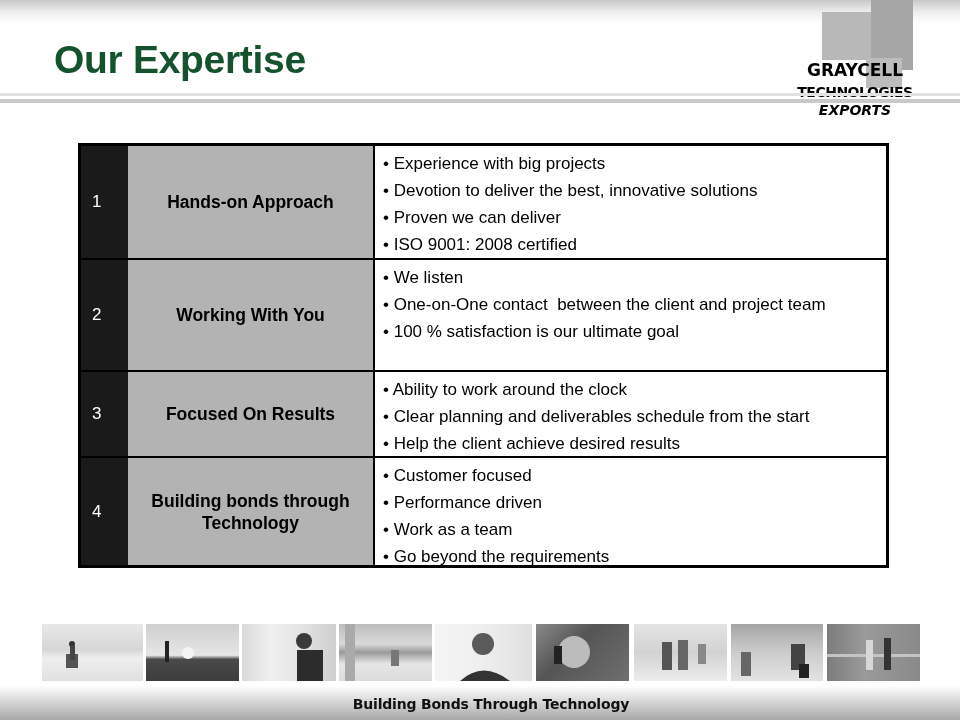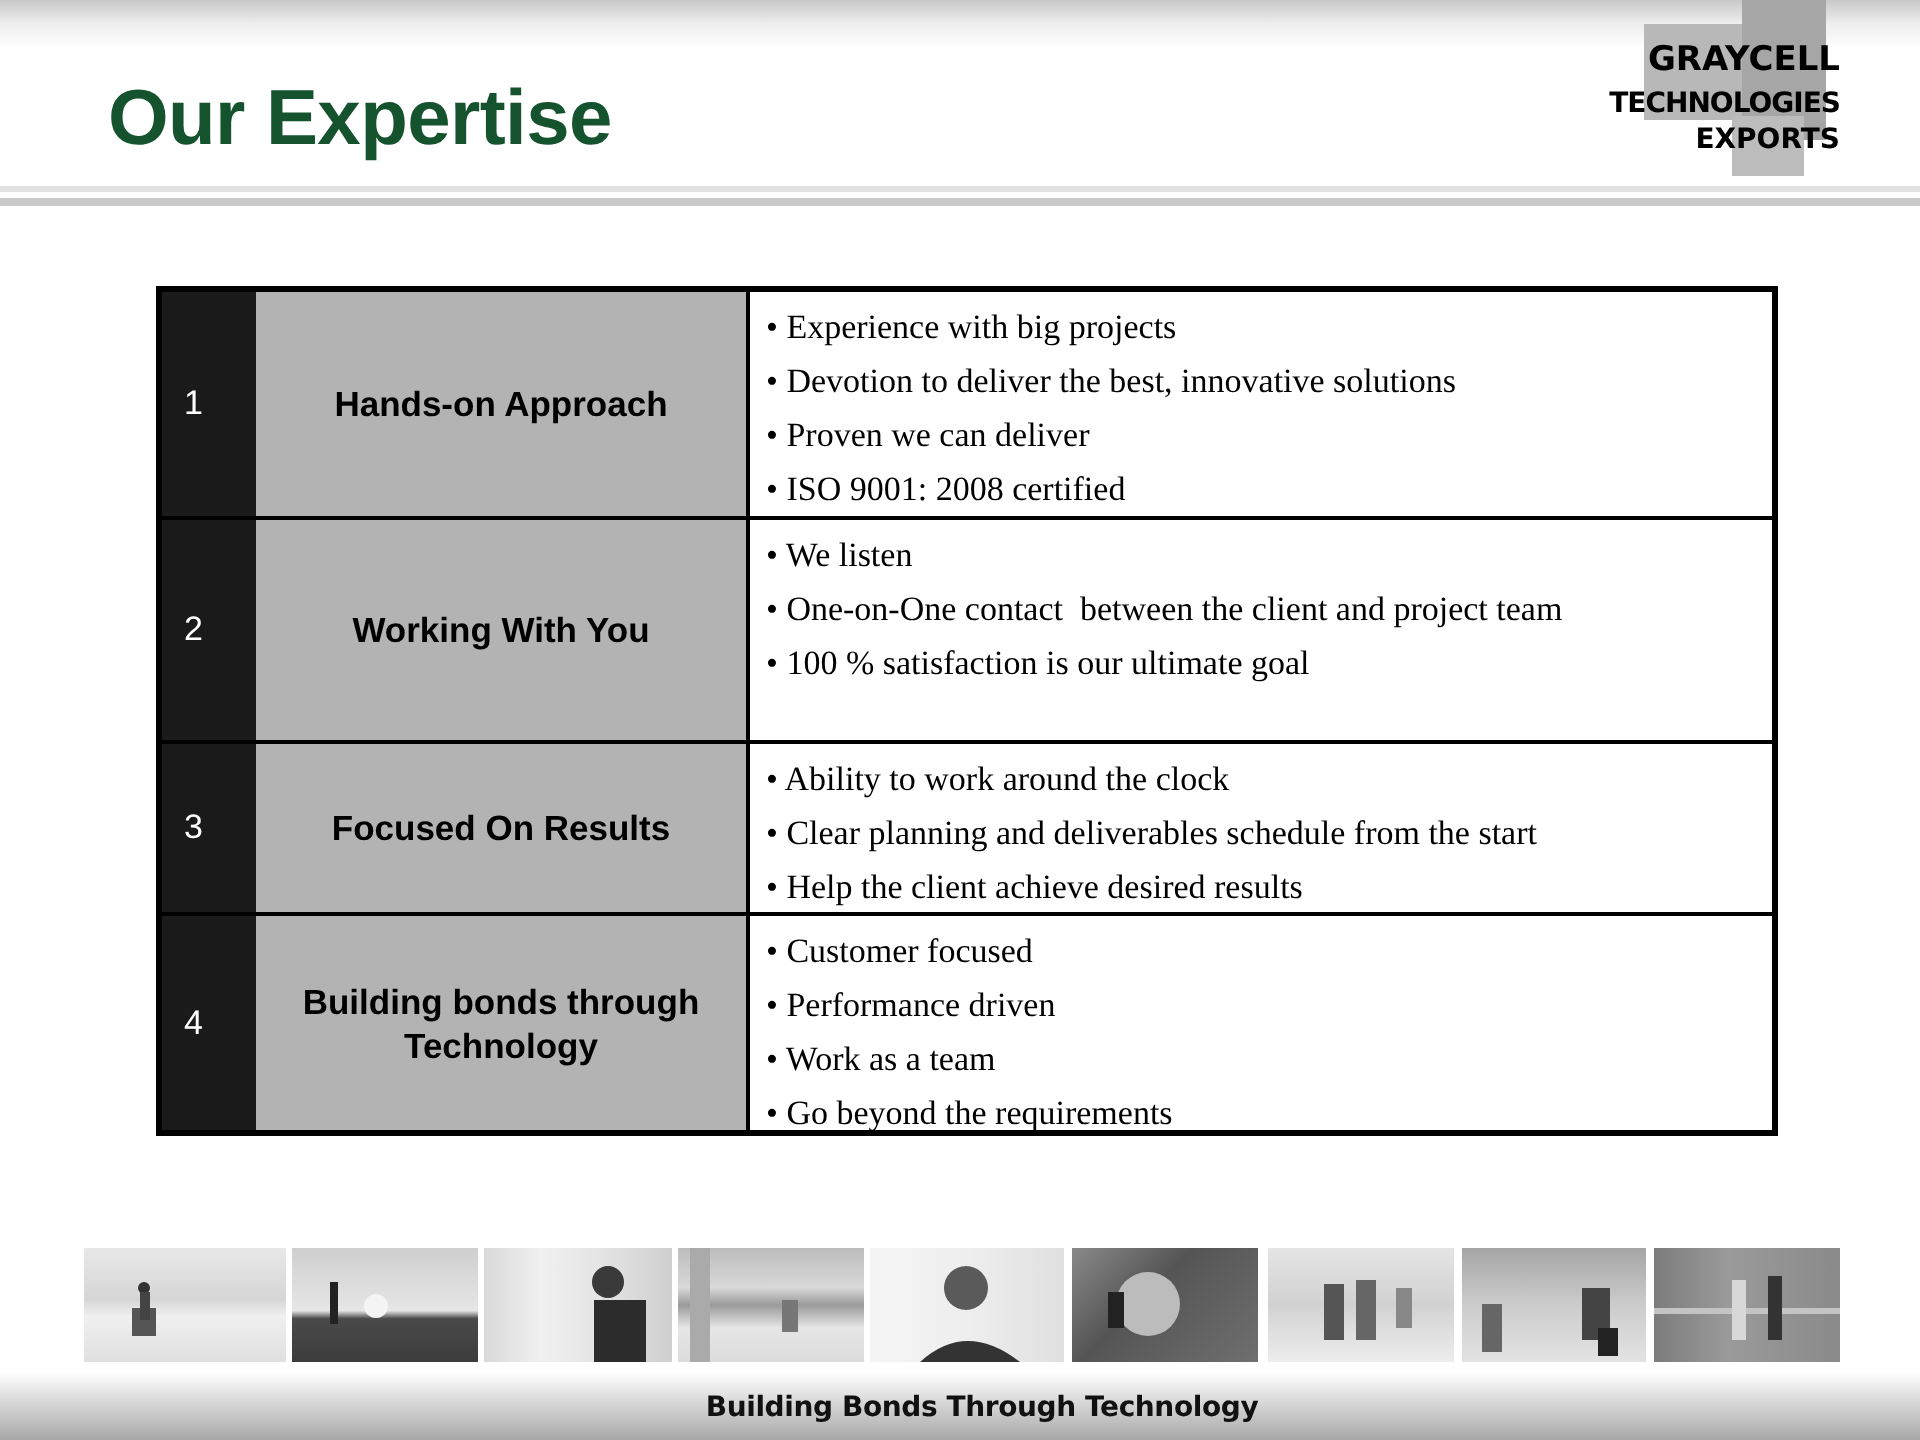--- a/index.html
+++ b/index.html
@@ -20,46 +20,46 @@
   .rule1 { position: absolute; left: 0; top: 93px; width: 960px; height: 3px; background: #e2e2e2; }
   .rule2 { position: absolute; left: 0; top: 99px; width: 960px; height: 4px; background: #c9c9c9; }
 
   
   .logo { position: absolute; left: 790px; top: 0; width: 130px; height: 92px; }
   .logo .sq1 { position: absolute; left: 32px; top: 12px; width: 55px; height: 48px; background: #b8b8b8; }
   .logo .sq2 { position: absolute; left: 81px; top: 0; width: 42px; height: 70px; background: #a6a6a6; }
   .logo .sq3 { position: absolute; left: 76px; top: 58px; width: 36px; height: 30px; background: #bcbcbc; }
   .logo .l1, .logo .l2, .logo .l3 {
     position: absolute; font-family: "DejaVu Sans", sans-serif; font-weight: bold;
-    color: #000; white-space: nowrap; text-align: right; left: 0; width: 130px;
+    color: #000; white-space: nowrap; text-align: center; left: 0; width: 130px; margin-top: 40px;
   }
   .logo .l1 { top: 20px; font-size: 17px; letter-spacing: 0px; }
   .logo .l2 { top: 44px; font-size: 14px; letter-spacing: -0.5px; }
-  .logo .l3 { top: 62px; font-size: 14px; letter-spacing: 0px; }
+  .logo .l3 { top: 62px; font-size: 14px; letter-spacing: 0px; font-style: italic; }
 
   
   .table {
     position: absolute; left: 78px; top: 143px; width: 811px; height: 425px;
     border: 3px solid #000; box-sizing: border-box; background: #fff;
   }
   .row { position: absolute; left: 0; width: 805px; display: flex; border-bottom: 2px solid #000; box-sizing: border-box; }
   .row.last { border-bottom: none; }
   .num {
     width: 47px; background: #1a1a1a; color: #fff; font-size: 17px;
     display: flex; align-items: center; padding-left: 11px; box-sizing: border-box;
   }
   .label {
     width: 247px; background: #b3b3b3; color: #000; font-weight: bold; font-size: 17.5px;
     display: flex; align-items: center; justify-content: center; text-align: center;
     line-height: 22px; border-right: 2px solid #000; box-sizing: border-box; padding: 13px 8px;
   }
   .content {
     flex: 1; padding: 4px 0 0 8px; box-sizing: border-box; font-size: 17px; color: #000;
   }
-  .bullet { height: 27px; line-height: 27px; white-space: pre; font-family: Liberation Serif, serif; }
+  .bullet { height: 27px; line-height: 27px; white-space: pre; }
 
   
   .photos { position: absolute; left: 42px; top: 624px; height: 57px; width: 878px; }
   .photo { position: absolute; top: 0; height: 57px; }
 
   
   .footer {
     position: absolute; left: 0; top: 686px; width: 960px; height: 34px;
     background: linear-gradient(to bottom, #ffffff 0%, #e0e0e0 35%, #a8a8a8 100%);
   }

